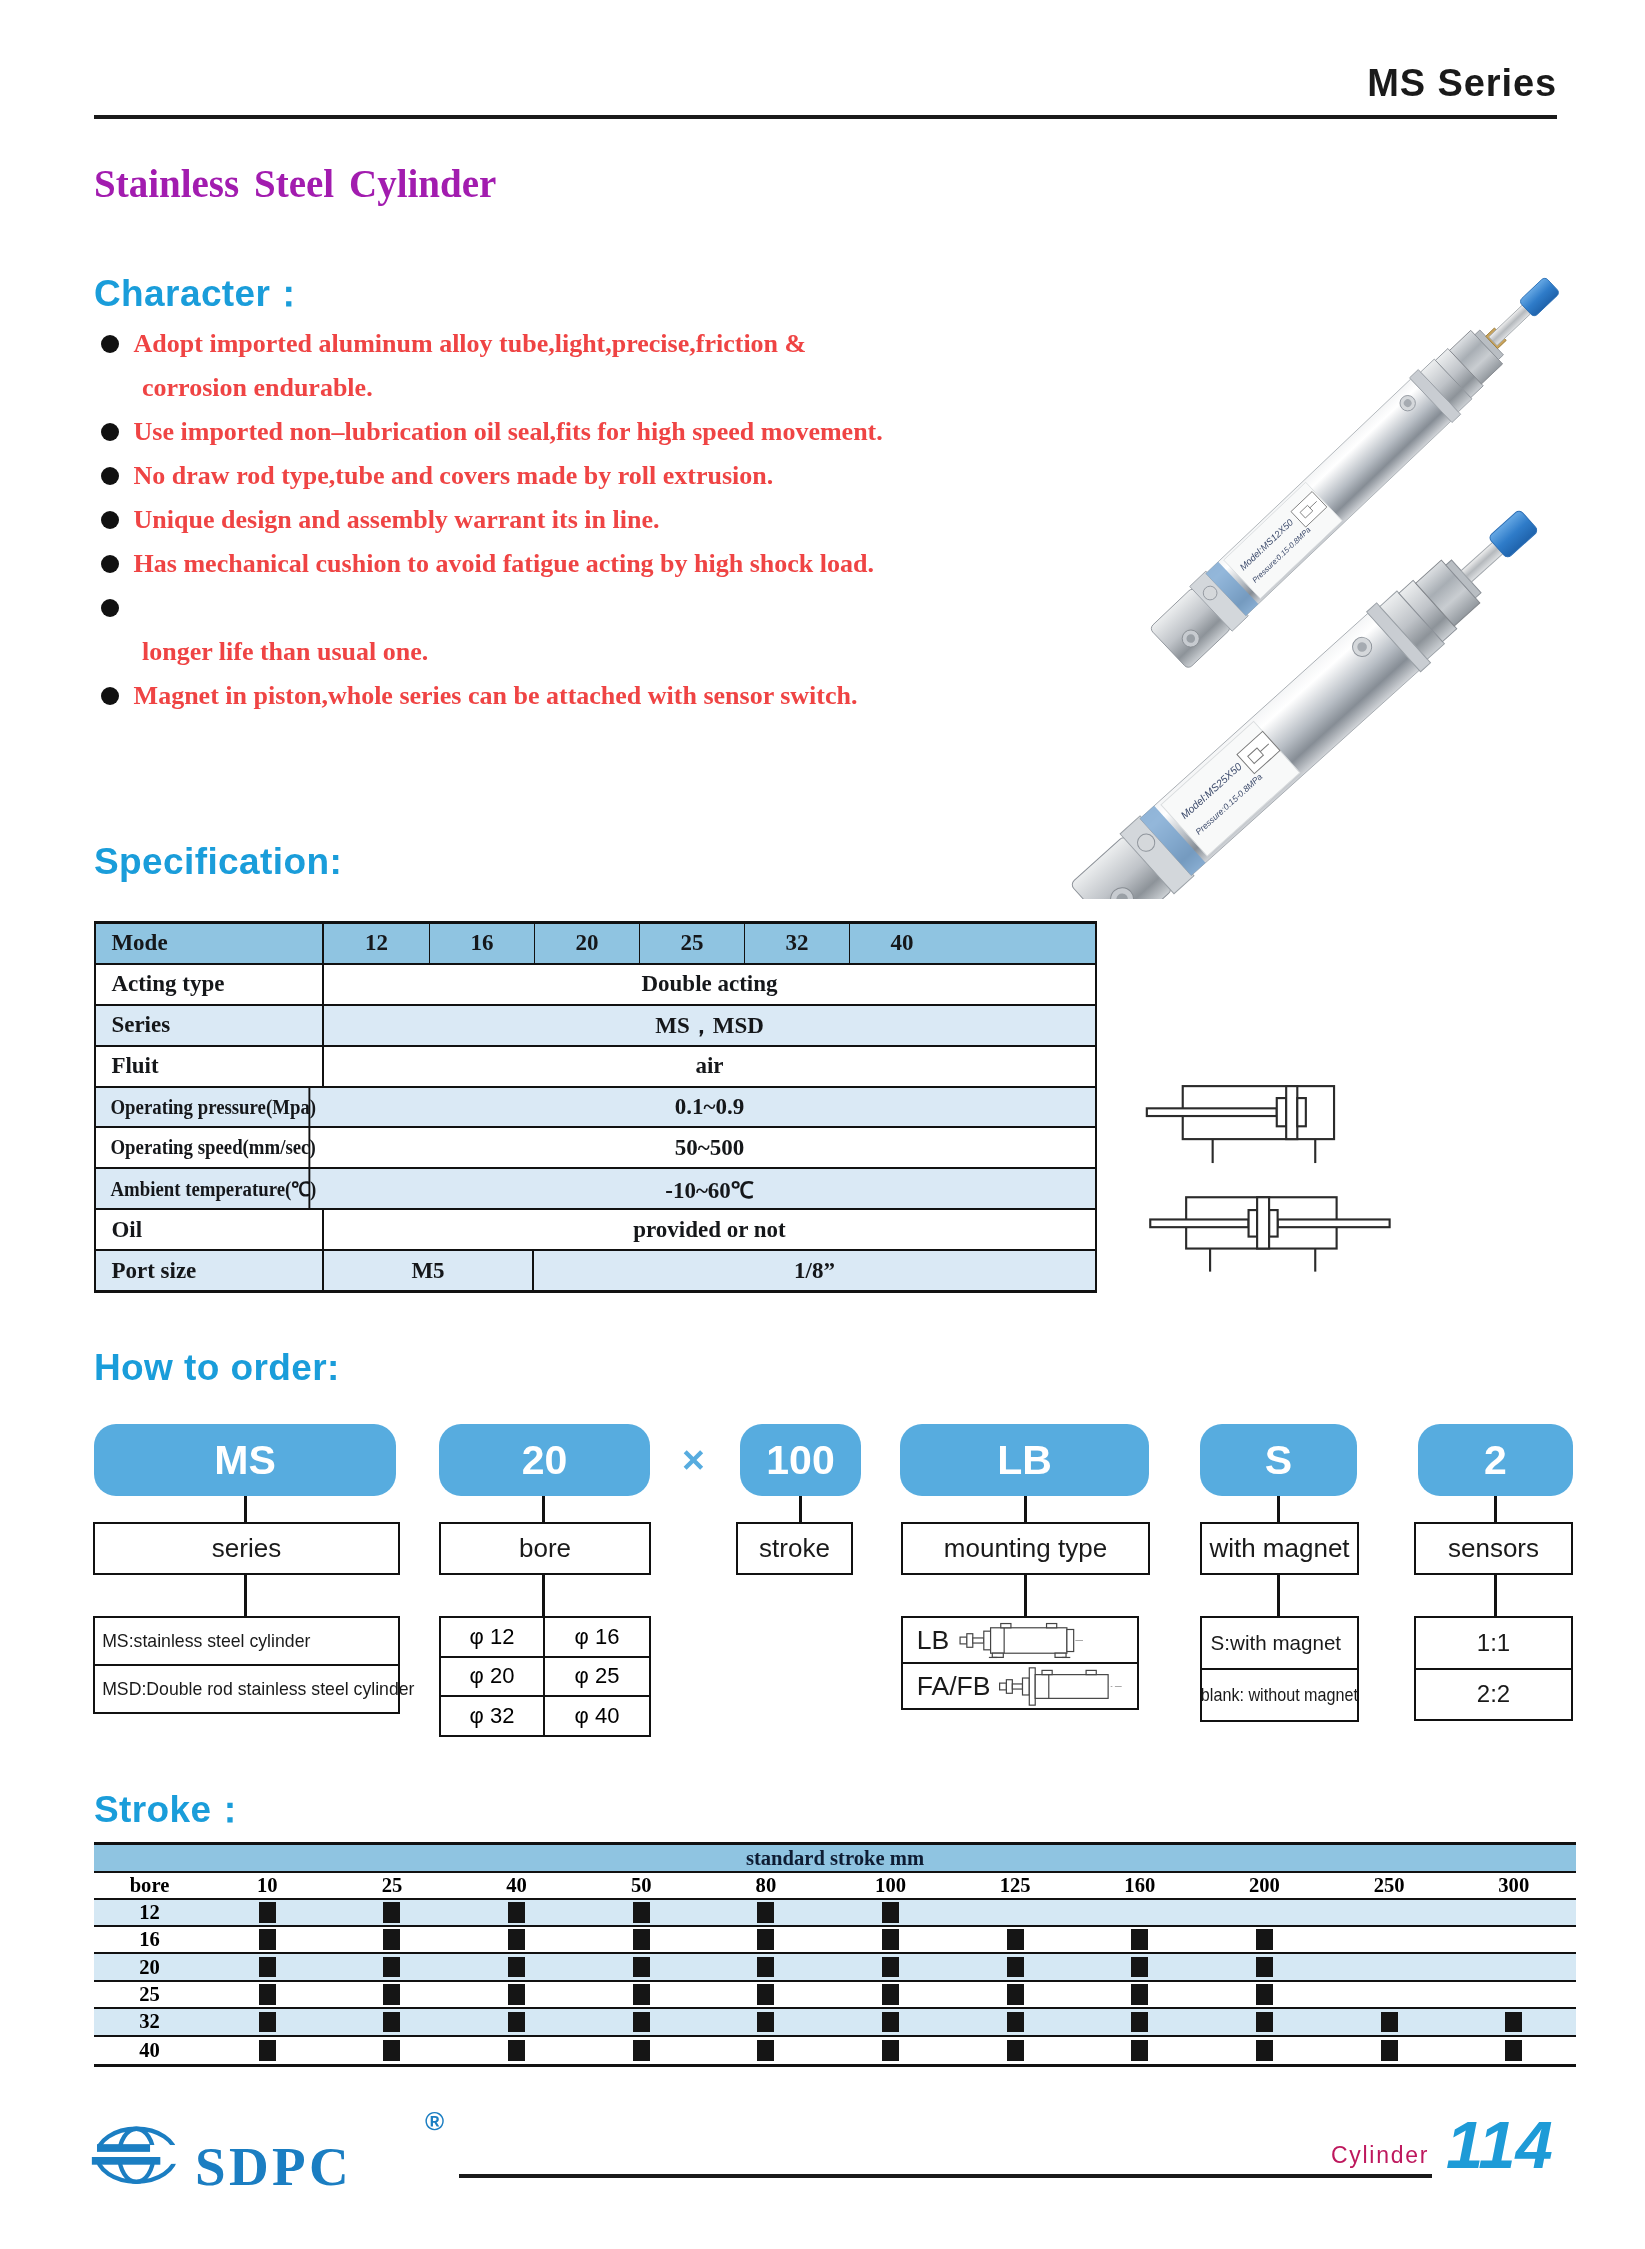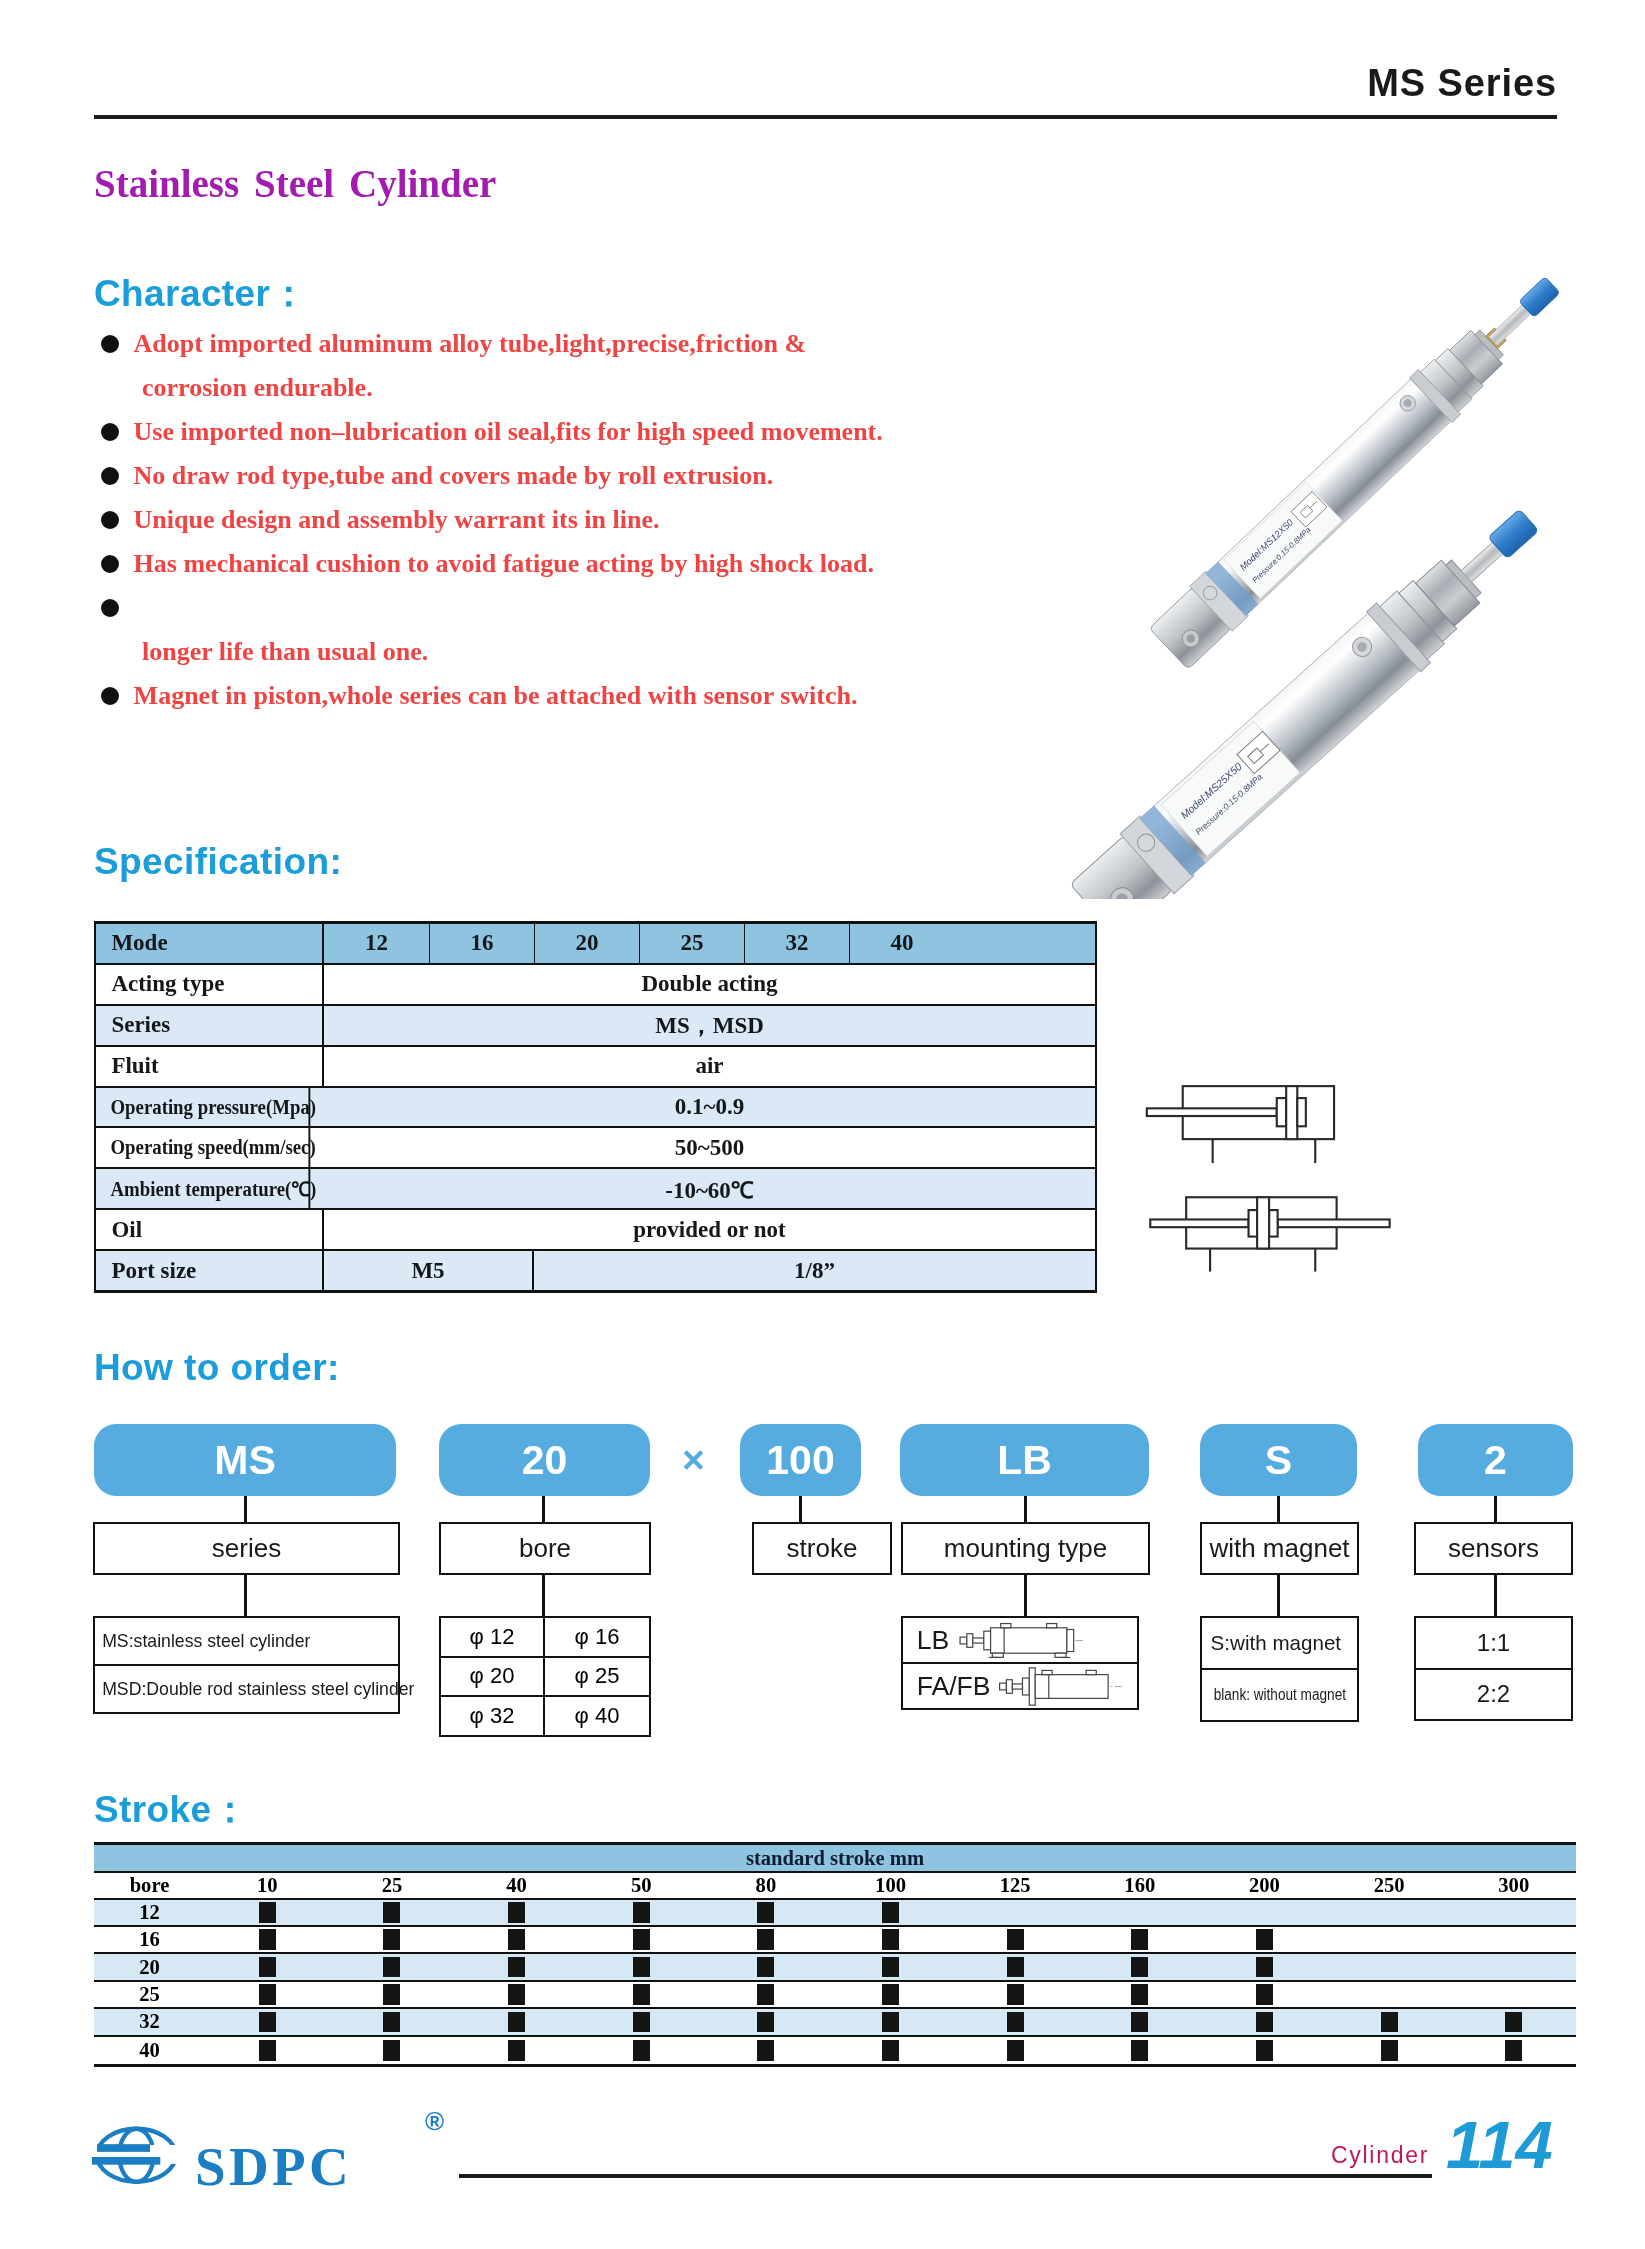--- a/index.html
+++ b/index.html
@@ -59,21 +59,21 @@
   .dtl-row:last-child{border-bottom:none}
   .dtl-row .pad{padding-left:7.7px;transform:scaleX(.93);transform-origin:left center;white-space:nowrap}
   .bore-grid{display:grid;grid-template-columns:1fr 1fr}
   .bore-cell{display:flex;align-items:center;justify-content:center;font:22px "Liberation Sans",sans-serif;border-bottom:2.6px solid var(--ink);border-right:2.6px solid var(--ink)}
   .bore-cell.rc{border-right:none}
   .bore-cell.br{border-bottom:none}
   .mnt-row{justify-content:flex-start;padding-left:13.7px;font-size:26.6px}
   .mnt-row svg{margin-left:6.9px}
   .ctr{justify-content:center;font-size:24px}
   .mag1{justify-content:flex-start;padding-left:8.6px;font-size:20.6px}
-  .mag2{justify-content:center;font-size:16px}
+  .mag2{justify-content:center;font-size:19px}
   .mag2 span{transform:scaleX(.85);white-space:nowrap}
 
   
   .stroke-table{left:94px;top:1842px;width:1482px;border-top:3.4px solid var(--ink);border-bottom:3.4px solid var(--ink);display:flex;flex-direction:column;background:#fff}
   .stk-band{height:28px;background:var(--hdrblue);border-bottom:2.6px solid var(--ink);display:flex;align-items:center;justify-content:center;font:bold 20.6px "Liberation Serif",serif;color:#0e1c33}
   .stk-row{display:flex;height:27.4px;border-bottom:2.6px solid var(--ink)}
   .stk-row:last-child{border-bottom:none}
   .stk-row.hd{height:26.6px;background:#fff}
   .stk-row.lt{background:#D5E8F4}
   .stk-bore{width:111px;display:flex;align-items:center;justify-content:center;font:bold 20.6px "Liberation Serif",serif}
@@ -298,21 +298,21 @@
 
   <div class="abs conn conn1" style="left:244px"></div>
   <div class="abs conn conn1" style="left:542px"></div>
   <div class="abs conn conn1" style="left:799px"></div>
   <div class="abs conn conn1" style="left:1024px"></div>
   <div class="abs conn conn1" style="left:1277px"></div>
   <div class="abs conn conn1" style="left:1494px"></div>
 
   <div class="abs lbl-box" style="left:93px;width:307px">series</div>
   <div class="abs lbl-box" style="left:439px;width:212px">bore</div>
-  <div class="abs lbl-box" style="left:752px;width:140px">stroke</div>
+  <div class="abs lbl-box" style="left:736px;width:117px">stroke</div>
   <div class="abs lbl-box" style="left:901px;width:249px">mounting type</div>
   <div class="abs lbl-box" style="left:1200px;width:159px">with magnet</div>
   <div class="abs lbl-box" style="left:1414px;width:159px">sensors</div>
 
   <div class="abs conn conn2" style="left:244px"></div>
   <div class="abs conn conn2" style="left:542px"></div>
   <div class="abs conn conn2" style="left:1024px"></div>
   <div class="abs conn conn2" style="left:1277px"></div>
   <div class="abs conn conn2" style="left:1494px"></div>
 

